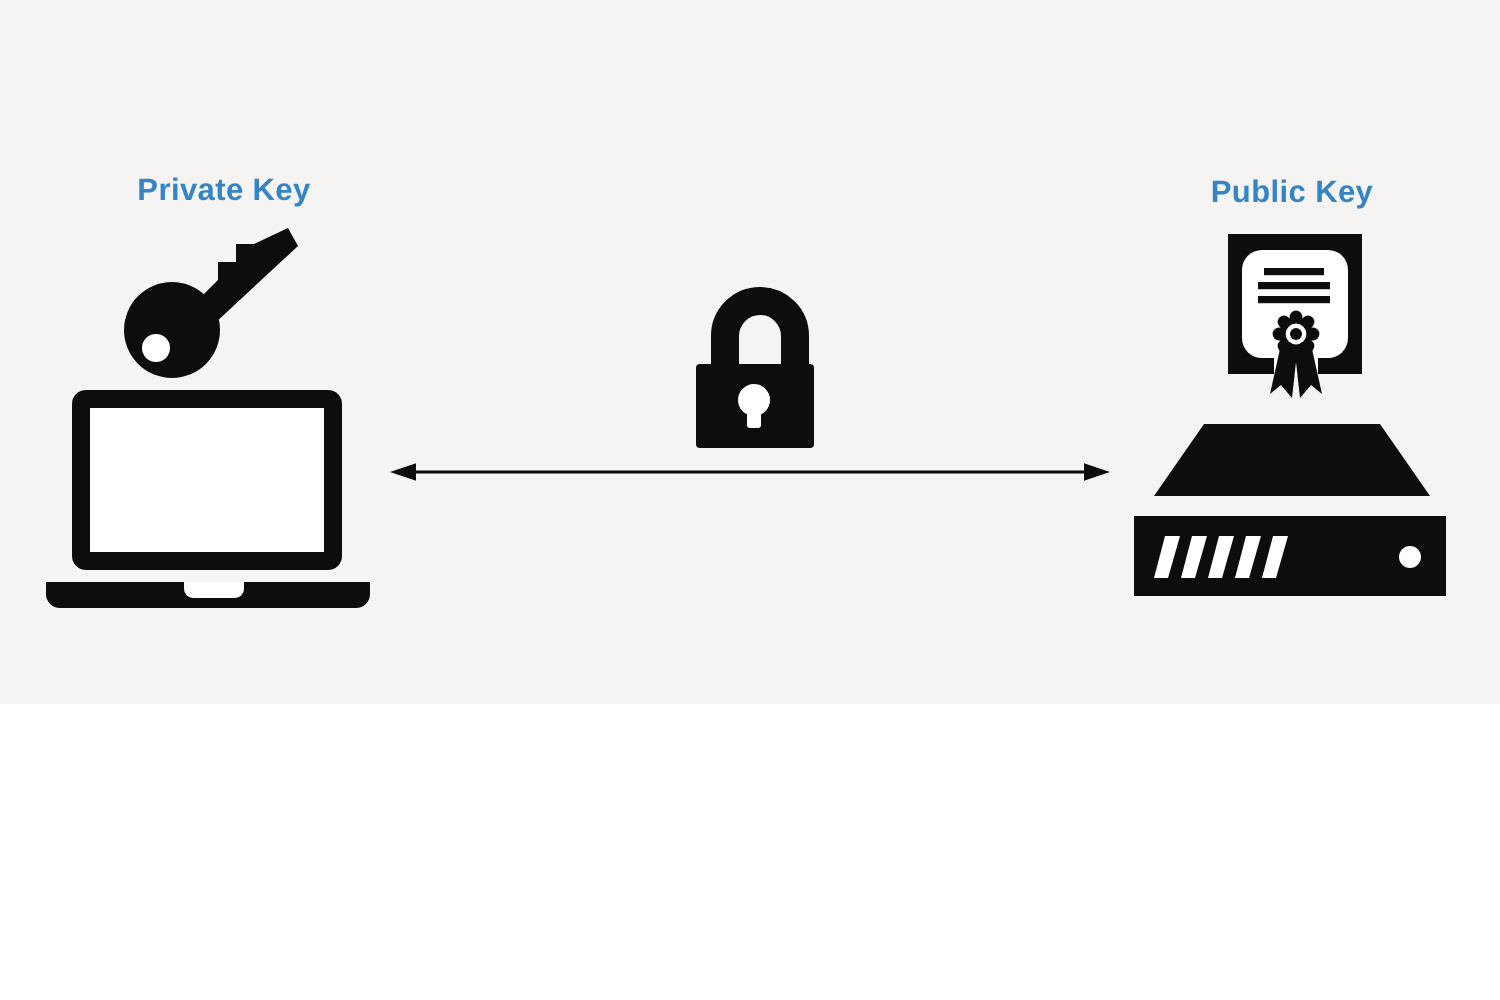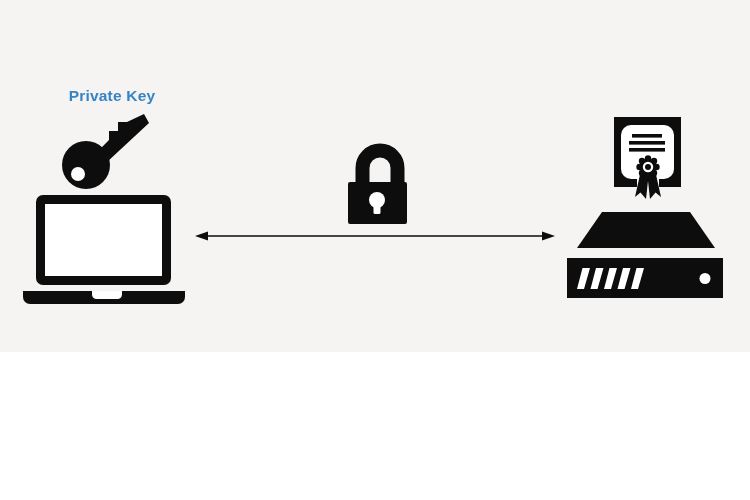--- a/index.html
+++ b/index.html
@@ -58,20 +58,21 @@
     <circle class="inner" cx="32" cy="58" r="8"></circle>
     <rect class="inner" x="28.5" y="60" width="7" height="12" rx="1.5"></rect>
   </svg>
 
   <svg class="abs" style="left:190px;top:228px;" width="370" height="16" viewBox="0 0 370 16">
     <line class="ink-stroke" stroke-width="1.6" x1="15" y1="8" x2="355" y2="8"></line>
     <polygon class="ink" points="5,8 18,3.6 18,12.4"></polygon>
     <polygon class="ink" points="365,8 352,3.6 352,12.4"></polygon>
   </svg>
 
+  <div class="node-label" id="public-key-label">Public Key</div>
 
   <svg class="abs" style="left:612px;top:115px;" width="72" height="88" viewBox="0 0 72 88">
     <rect class="ink" x="2" y="2" width="67" height="70"></rect>
     <path class="inner" d="M19,10 H52 A10,10 0 0 1 62,20 V54 A10,10 0 0 1 52,64 H19 A10,10 0 0 1 9,54 V20 A10,10 0 0 1 19,10 Z"></path>
     <rect class="ink" x="20" y="19" width="30" height="3.6"></rect>
     <rect class="ink" x="17" y="26" width="36" height="3.6"></rect>
     <rect class="ink" x="17" y="33" width="36" height="3.6"></rect>
     <rect class="inner" x="25" y="63" width="22" height="10"></rect>
     <polygon class="ink" points="29,55 37,57 34,84 28.5,77.5 23,82"></polygon>
     <polygon class="ink" points="43,55 35,57 38,84 43.5,77.5 49,82"></polygon>

